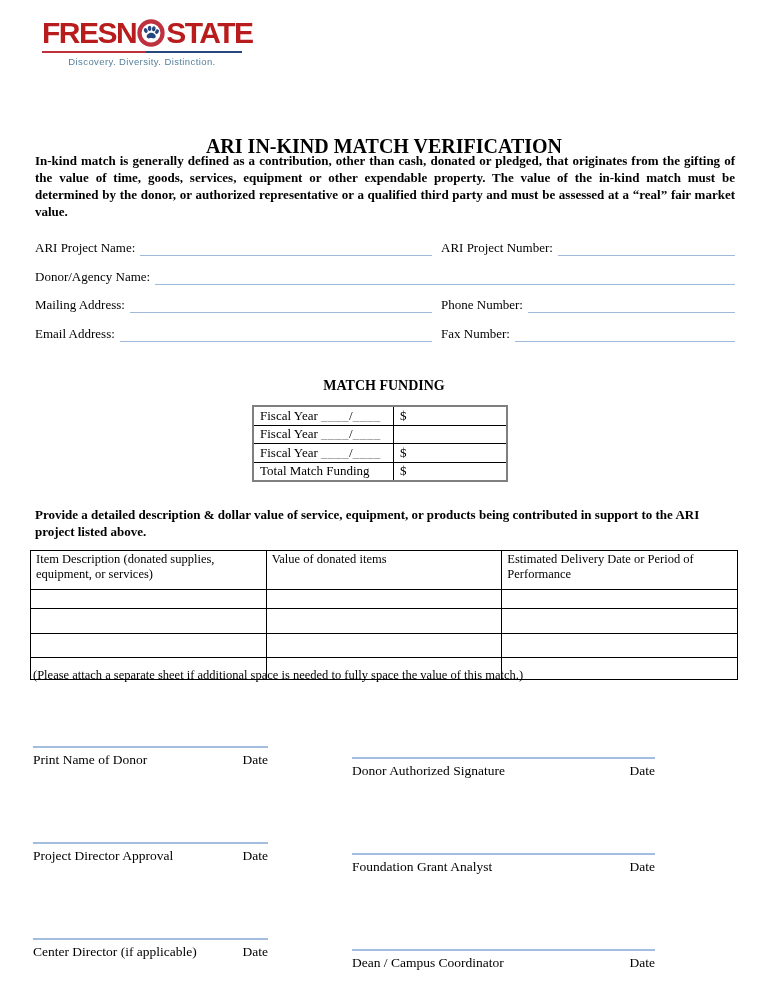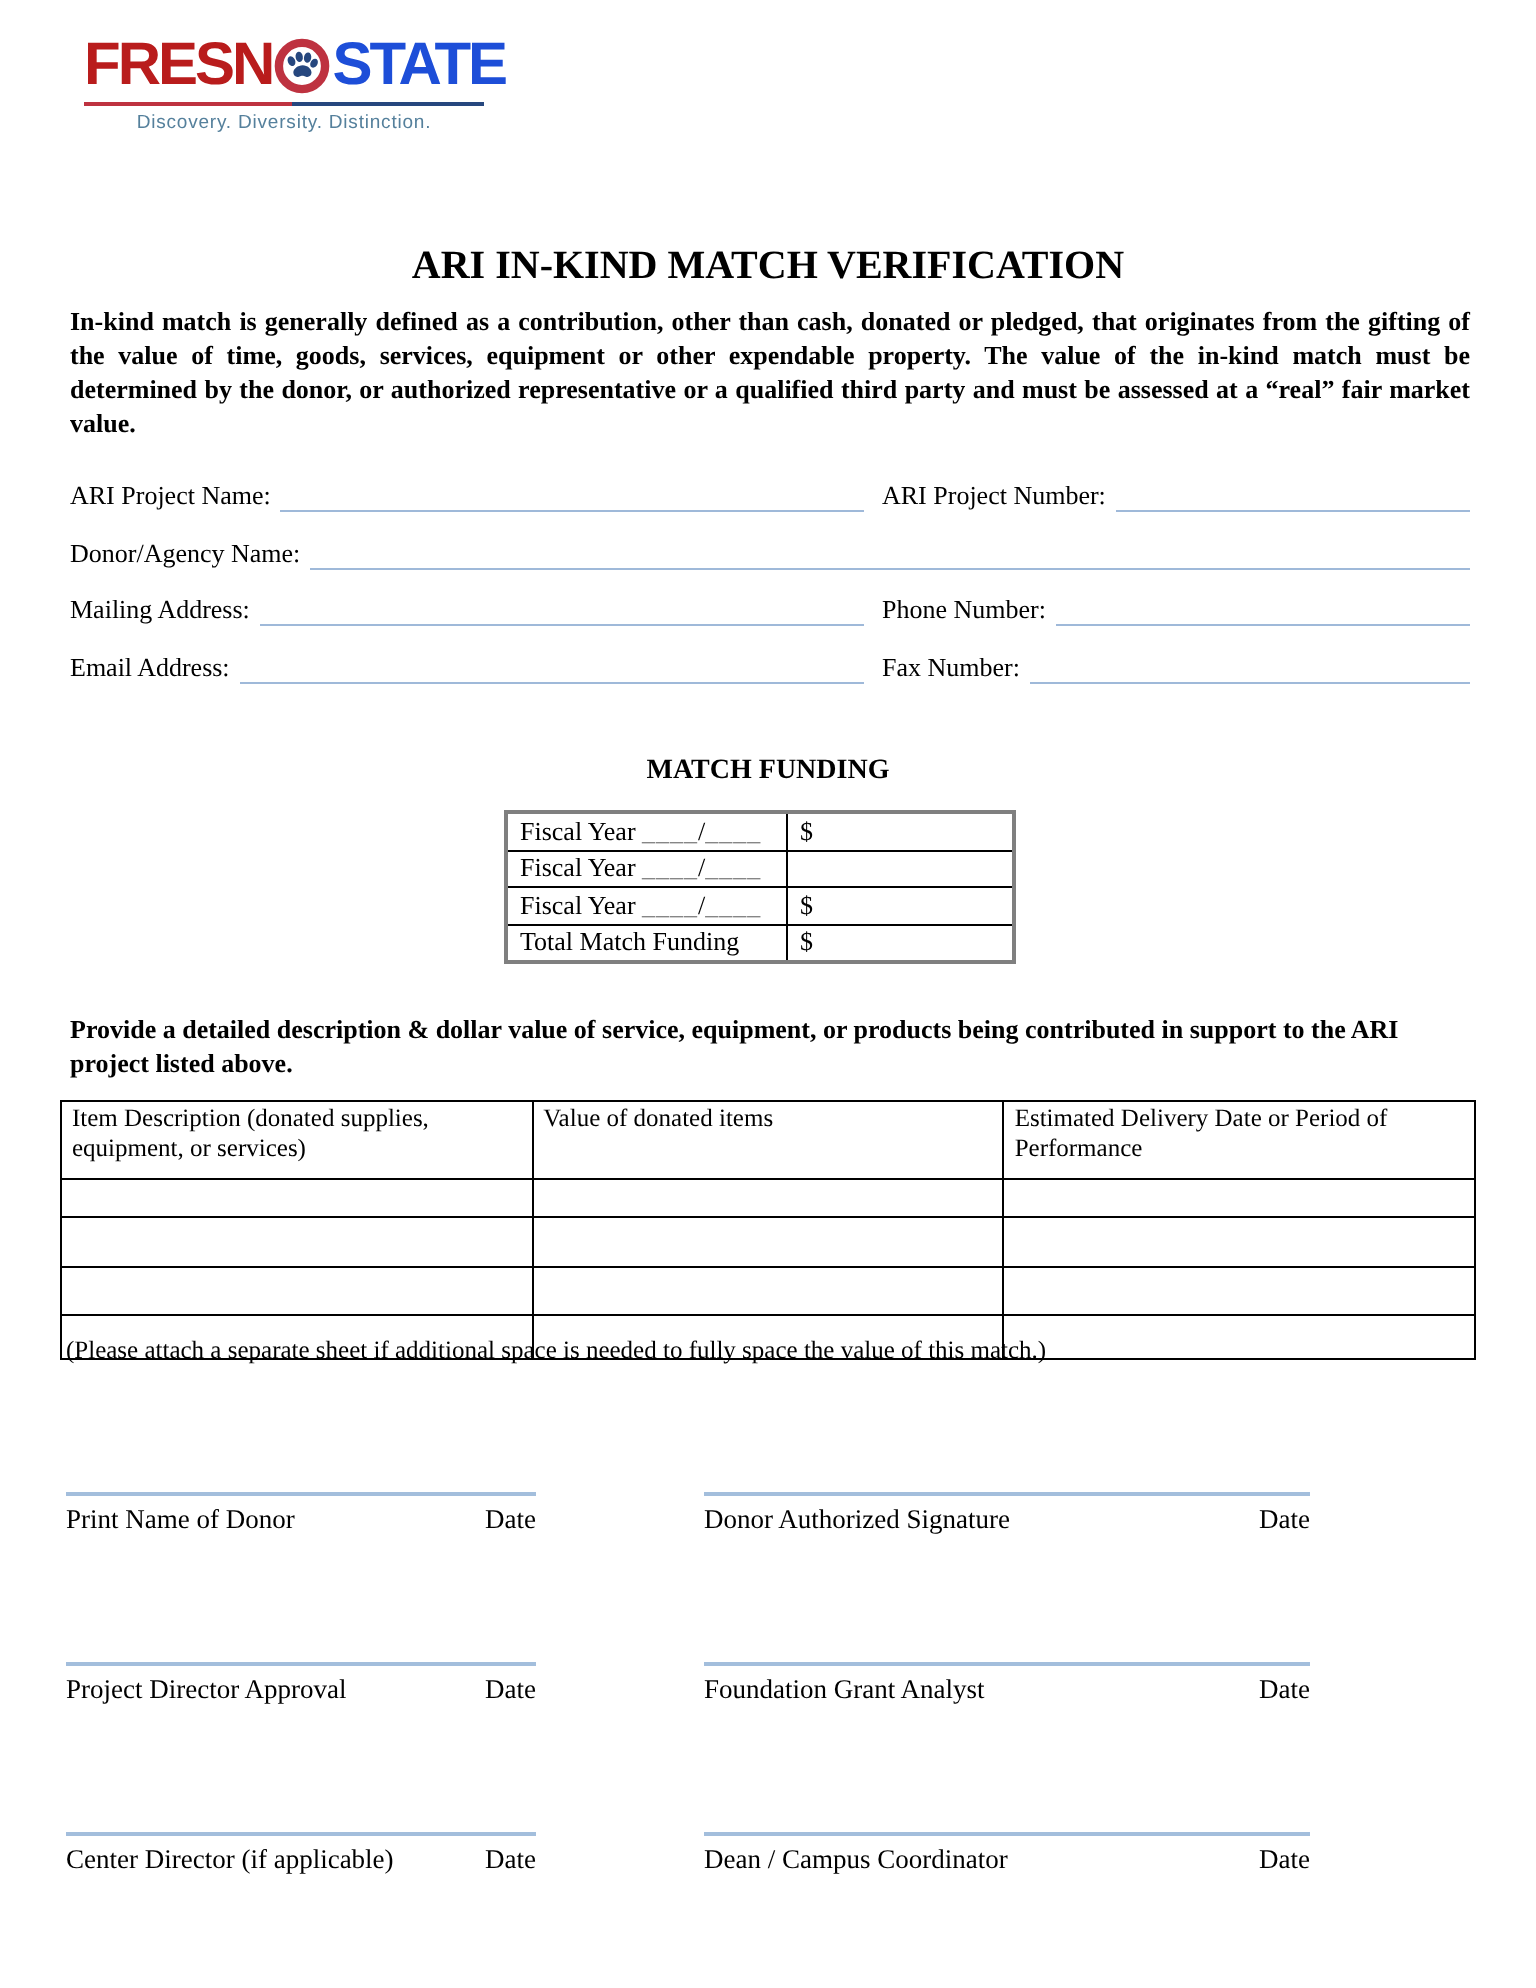--- a/index.html
+++ b/index.html
@@ -6,28 +6,28 @@
   .page{
     position:relative;width:768px;height:994px;background:#ffffff;
     margin:0 auto;overflow:hidden;
     font-family:"Liberation Serif", serif;color:#000;
   }
   
   .logo{position:absolute;top:18px;left:42px;width:200px;}
   .logo-text{display:flex;align-items:center;font-family:"Liberation Sans",sans-serif;
     font-weight:bold;font-size:30px;letter-spacing:-1.5px;line-height:1;}
   .logo-fresn{color:#b91c1c;}
-  .logo-state{color:#1d4ed8;}
+  .logo-state{color:#b91c1c;}
   .logo-o{width:28px;height:28px;display:inline-block;margin:0 1px;}
   .logo-rule{height:2px;margin-top:3px;
     background:linear-gradient(to right,#BE3240 0 52%,#26477E 52% 100%);}
   .logo-tagline{margin-top:3px;text-align:center;font-family:"Liberation Sans",sans-serif;
     font-size:9.5px;color:#55809C;letter-spacing:.4px;}
   
-  .title{position:absolute;top:122px;left:0;width:768px;margin:0;text-align:center;
+  .title{position:absolute;top:135px;left:0;width:768px;margin:0;text-align:center;
     font-size:20px;font-weight:bold;}
   .intro{position:absolute;top:152px;left:35px;width:700px;margin:0;
     font-size:13px;font-weight:bold;line-height:17px;text-align:justify;}
   
   .fields{position:absolute;top:238px;left:35px;width:700px;}
   .field-row{display:flex;margin-bottom:10.5px;height:18px;}
   .field{display:flex;align-items:flex-end;}
   .f-left{width:397px;margin-right:9px;}
   .f-right{flex:1;}
   .f-full{width:100%;}
@@ -53,21 +53,21 @@
   .items-table .r2 td{height:22px;}
   .items-table .r3 td{height:21px;}
   .items-table .r4 td{height:19px;}
   .attach-note{position:absolute;top:668px;left:33px;width:700px;margin:0;font-size:12.5px;}
   
   .sig-area{position:absolute;top:746px;left:33px;width:622px;}
   .sig-row{display:flex;justify-content:space-between;margin-bottom:63px;}
   .sig-block{border-top:2px solid #A3BEDC;padding-top:4px;display:flex;
     justify-content:space-between;align-items:flex-start;}
   .sig-left{width:235px;}
-  .sig-right{width:303px;}
+  .sig-right{width:303px;margin-top:11px;}
   .sig-label,.sig-date{font-size:13.5px;line-height:16px;}
 </style>
 </head>
 <body>
 
 <div class="page">
 
   <div class="logo">
     <div class="logo-text">
       <span class="logo-fresn">FRESN</span>

